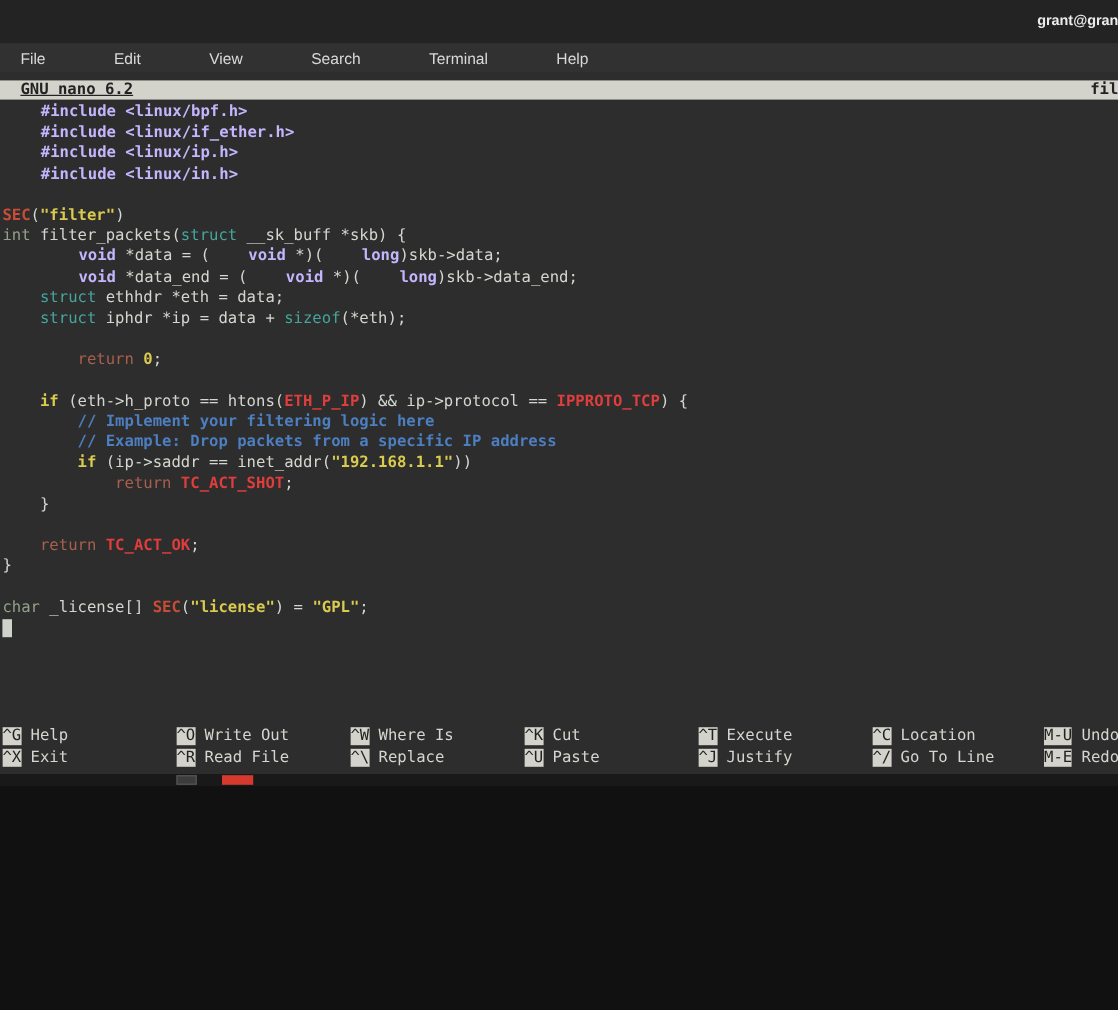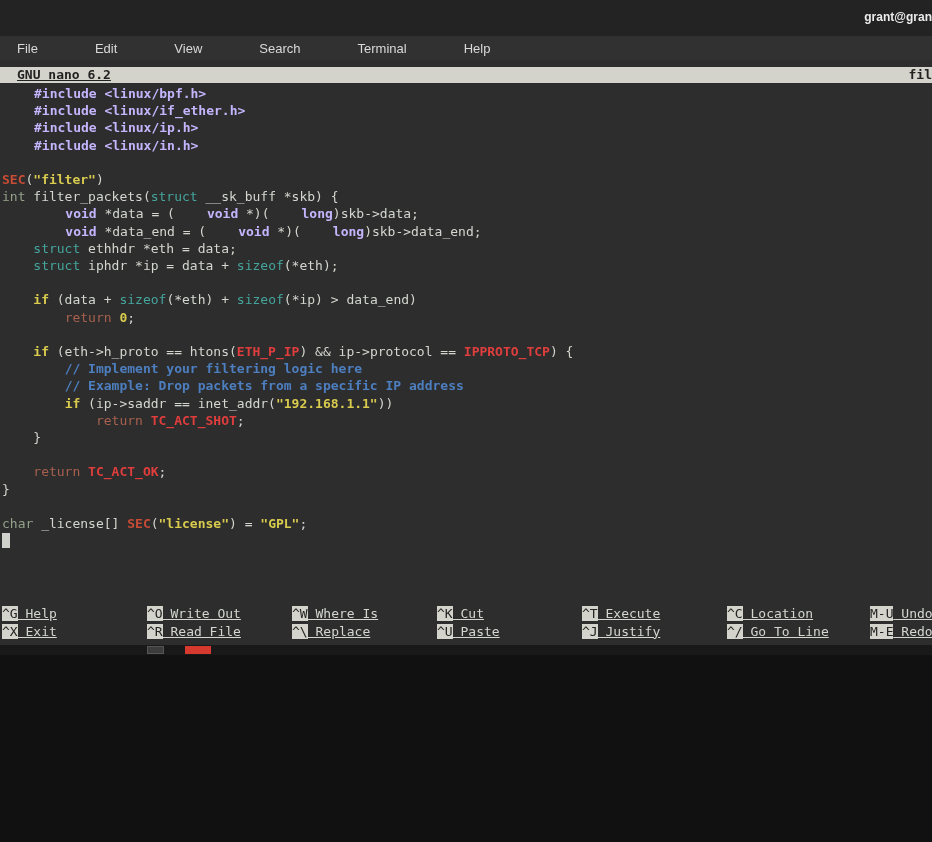--- a/index.html
+++ b/index.html
@@ -40,21 +40,21 @@
   .seg-g { color:#c4b5fd; font-weight:bold;margin-left:32px; }   
   .seg-t { color:#93a08a; }                     
   .seg-c { color:#45a59d; }                     
   .seg-b { color:#4d7fc0; font-weight:bold; }   
   .seg-y { color:#d9cb4e; font-weight:bold; }   
   .seg-r { color:#e03d3d; font-weight:bold;text-align:right; }   
   .seg-s { color:#c94c36; font-weight:bold;text-align:right; }   
   .seg-o { color:#a8604e; }                     
   .seg-cur { background:#cfd2ca; color:#cfd2ca; }
   
-  .shortcuts { position:absolute; left:2px; right:0; bottom:5px;text-decoration:underline; }
+  .shortcuts { position:absolute; left:2px; right:0; bottom:5px; }
   .sc-row {
     display:grid; grid-template-columns:145px 145px 145px 145px 145px 143px 1fr;
     line-height:17.5px; white-space:nowrap;
   }
   .sc-cell { overflow:hidden; }
   .sc-key { background:#d3d3cb; color:#222; }
   .sc-label { color:#d3d7cf; }
   
   .dock { position:absolute; left:0; right:0; bottom:0; height:10px; background:#191919; }
   .dock-item-1 { position:absolute; left:147px; bottom:1px; width:17px; height:8px; background:#3c3c3c; border:1px solid #565656; }
@@ -90,21 +90,20 @@
         <div class="code-line"><span class="seg-g">#include &lt;linux/ip.h&gt;</span></div>
         <div class="code-line"><span class="seg-g">#include &lt;linux/in.h&gt;</span></div>
         <div class="code-line"> </div>
         <div class="code-line"><span class="seg-s">SEC</span><span class="seg-d">(</span><span class="seg-y">"filter"</span><span class="seg-d">)</span></div>
         <div class="code-line"><span class="seg-t">int</span><span class="seg-d"> filter_packets(</span><span class="seg-c">struct</span><span class="seg-d"> __sk_buff *skb) {</span></div>
         <div class="code-line"><span class="seg-d">    </span><span class="seg-g">void</span><span class="seg-d"> *data = (</span><span class="seg-g">void</span><span class="seg-d"> *)(</span><span class="seg-g">long</span><span class="seg-d">)skb-&gt;data;</span></div>
         <div class="code-line"><span class="seg-d">    </span><span class="seg-g">void</span><span class="seg-d"> *data_end = (</span><span class="seg-g">void</span><span class="seg-d"> *)(</span><span class="seg-g">long</span><span class="seg-d">)skb-&gt;data_end;</span></div>
         <div class="code-line"><span class="seg-d">    </span><span class="seg-c">struct</span><span class="seg-d"> ethhdr *eth = data;</span></div>
         <div class="code-line"><span class="seg-d">    </span><span class="seg-c">struct</span><span class="seg-d"> iphdr *ip = data + </span><span class="seg-c">sizeof</span><span class="seg-d">(*eth);</span></div>
         <div class="code-line"> </div>
-        <div class="code-line"><span class="seg-d">    </span><span class="seg-y">if</span><span class="seg-d"> (data + </span><span class="seg-c">sizeof</span><span class="seg-d">(*eth) + </span><span class="seg-c">sizeof</span><span class="seg-d">(*ip) &gt; data_end)</span></div>
         <div class="code-line"><span class="seg-d">        </span><span class="seg-o">return</span><span class="seg-d"> </span><span class="seg-y">0</span><span class="seg-d">;</span></div>
         <div class="code-line"> </div>
         <div class="code-line"><span class="seg-d">    </span><span class="seg-y">if</span><span class="seg-d"> (eth-&gt;h_proto == htons(</span><span class="seg-r">ETH_P_IP</span><span class="seg-d">) &amp;&amp; ip-&gt;protocol == </span><span class="seg-r">IPPROTO_TCP</span><span class="seg-d">) {</span></div>
         <div class="code-line"><span class="seg-d">        </span><span class="seg-b">// Implement your filtering logic here</span></div>
         <div class="code-line"><span class="seg-d">        </span><span class="seg-b">// Example: Drop packets from a specific IP address</span></div>
         <div class="code-line"><span class="seg-d">        </span><span class="seg-y">if</span><span class="seg-d"> (ip-&gt;saddr == inet_addr(</span><span class="seg-y">"192.168.1.1"</span><span class="seg-d">))</span></div>
         <div class="code-line"><span class="seg-d">            </span><span class="seg-o">return</span><span class="seg-d"> </span><span class="seg-r">TC_ACT_SHOT</span><span class="seg-d">;</span></div>
         <div class="code-line"><span class="seg-d">    }</span></div>
         <div class="code-line"> </div>
         <div class="code-line"><span class="seg-d">    </span><span class="seg-o">return</span><span class="seg-d"> </span><span class="seg-r">TC_ACT_OK</span><span class="seg-d">;</span></div>

